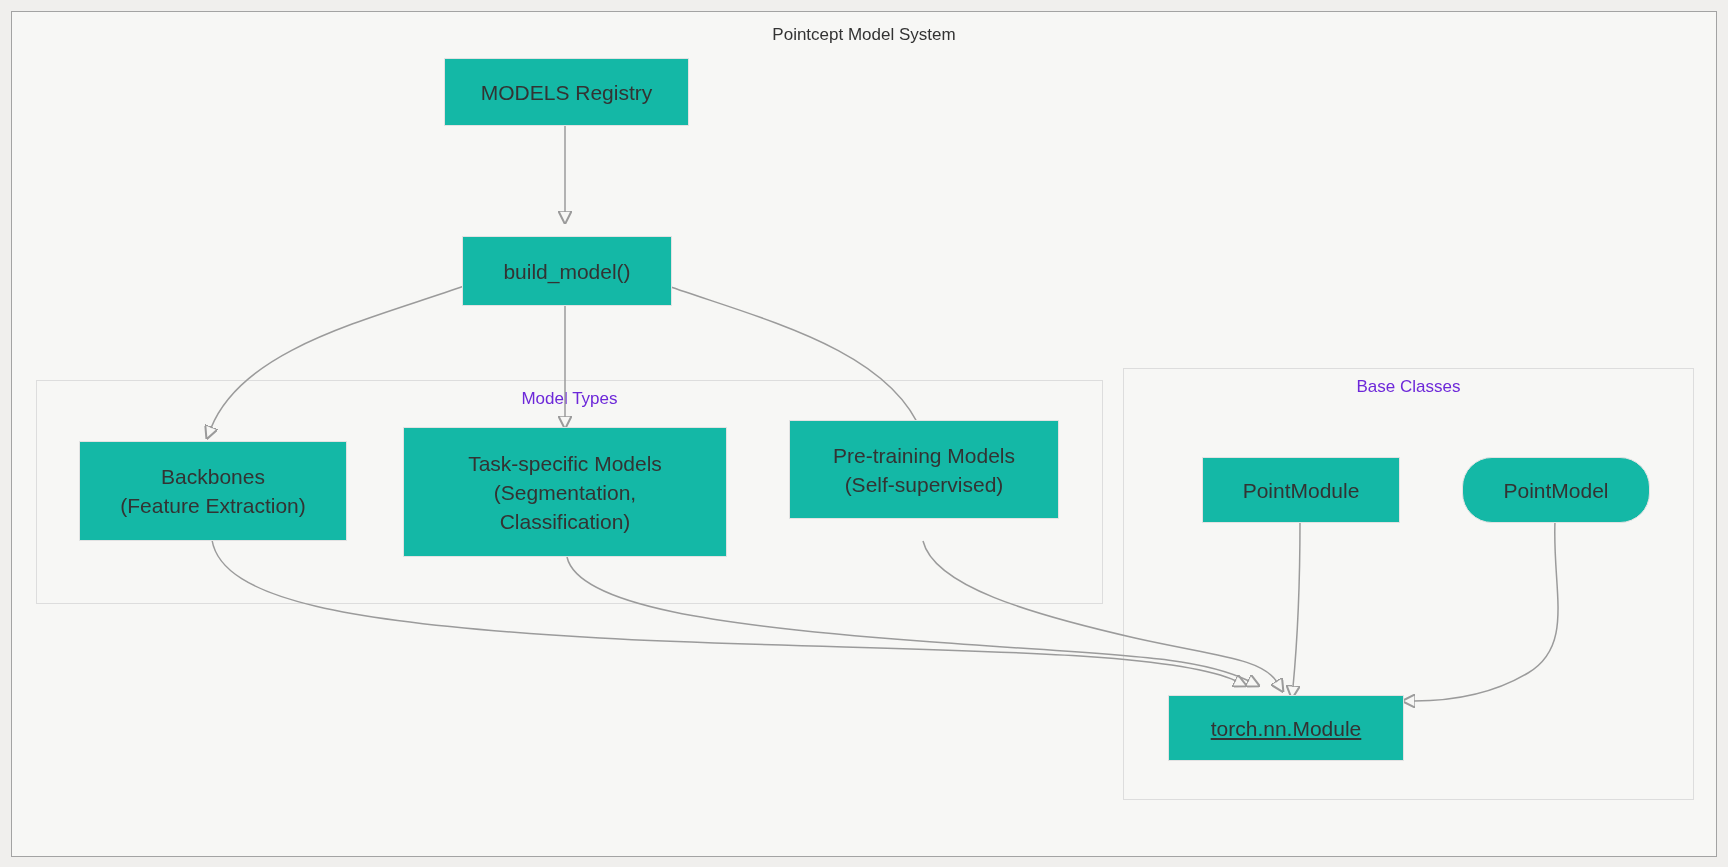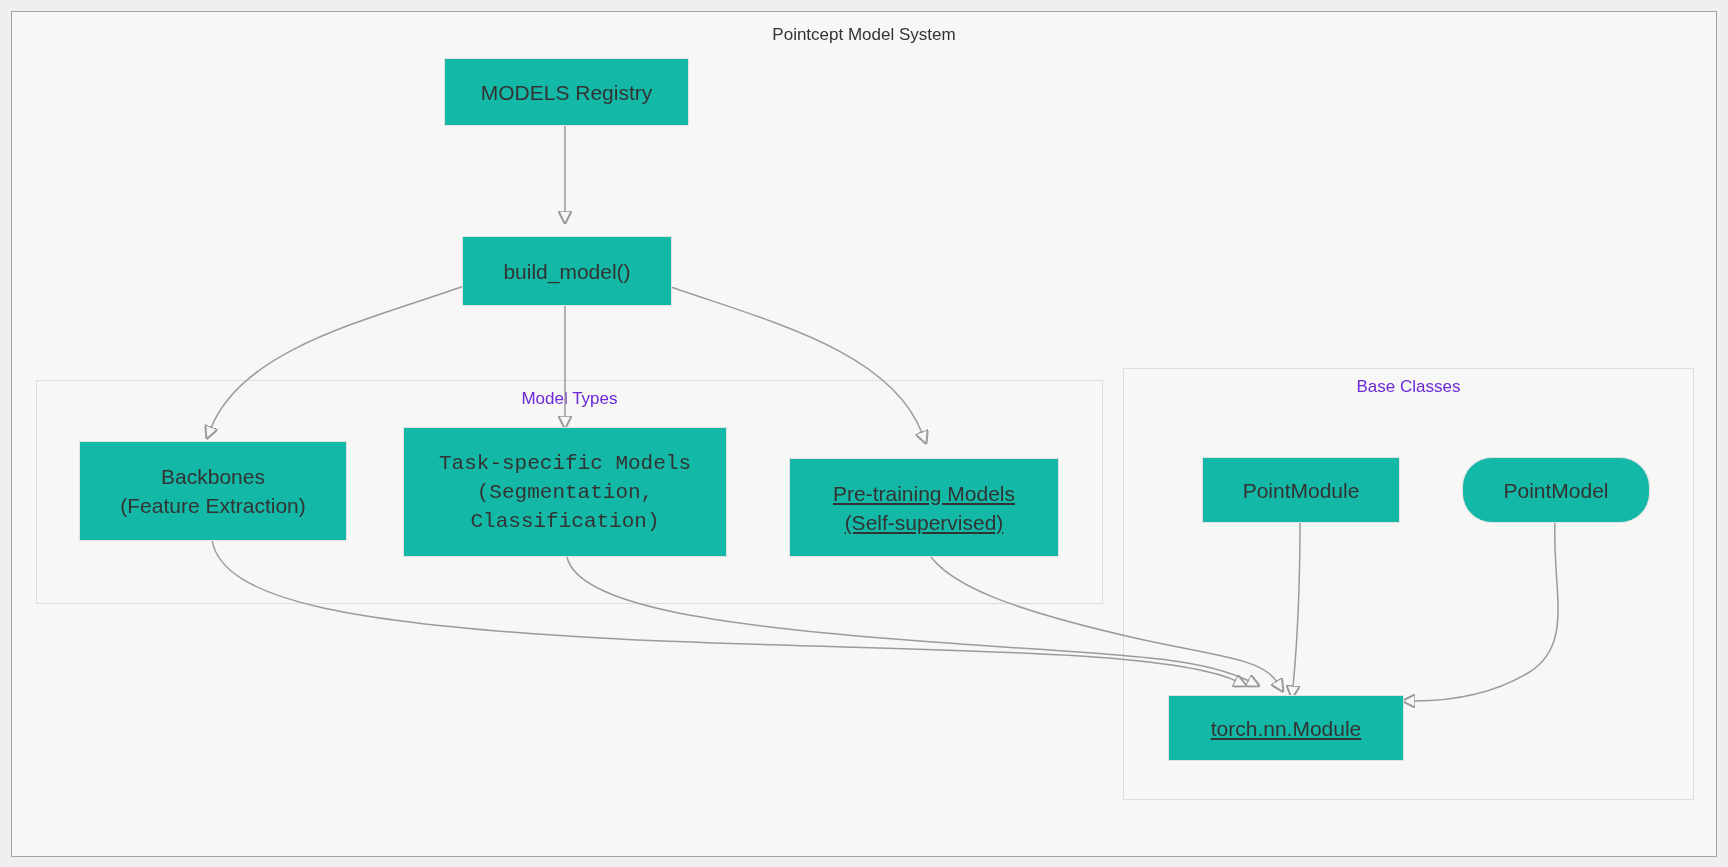--- a/index.html
+++ b/index.html
@@ -46,20 +46,20 @@
   <path d="M 567,557 C 578,606 720,626 920,641 S 1195,655 1249,681" marker-end="url(#arrow)"></path>
   <path d="M 923,541 C 934,586 1030,614 1135,638 C 1215,656 1262,658 1277,682" marker-end="url(#arrow)"></path>
   <path d="M 1300,521 C 1300,585 1297,645 1293,687" marker-end="url(#arrow)"></path>
   <path d="M 1555,521 C 1552,590 1575,645 1528,673 C 1493,694 1452,701 1414,701" marker-end="url(#arrow)"></path>
 </svg>
 
 <div class="node" style="left:444px;top:58px;width:243px;height:66px;">MODELS Registry</div>
 <div class="node" style="left:462px;top:236px;width:208px;height:68px;">build_model()</div>
 <div class="node" style="left:79px;top:441px;width:266px;height:98px;">Backbones
 (Feature Extraction)</div>
-<div class="node" style="left:403px;top:427px;width:322px;height:128px;font-family:Liberation Mono, monospace;">Task-specific Models
+<div class="node" style="left:403px;top:427px;width:322px;height:128px;">Task-specific Models
 (Segmentation,
 Classification)</div>
-<div class="node" style="left:789px;top:458px;width:268px;height:97px;text-decoration:underline;">Pre-training Models
+<div class="node" style="left:789px;top:420px;width:268px;height:97px;">Pre-training Models
 (Self-supervised)</div>
 <div class="node" style="left:1202px;top:457px;width:196px;height:64px;text-align:right;">PointModule</div>
 <div class="node" style="left:1462px;top:457px;width:186px;height:64px;border-radius:30px;">PointModel</div>
 <div class="node" style="left:1168px;top:695px;width:234px;height:64px;text-decoration:underline;">torch.nn.Module</div>
 
 </body></html>

